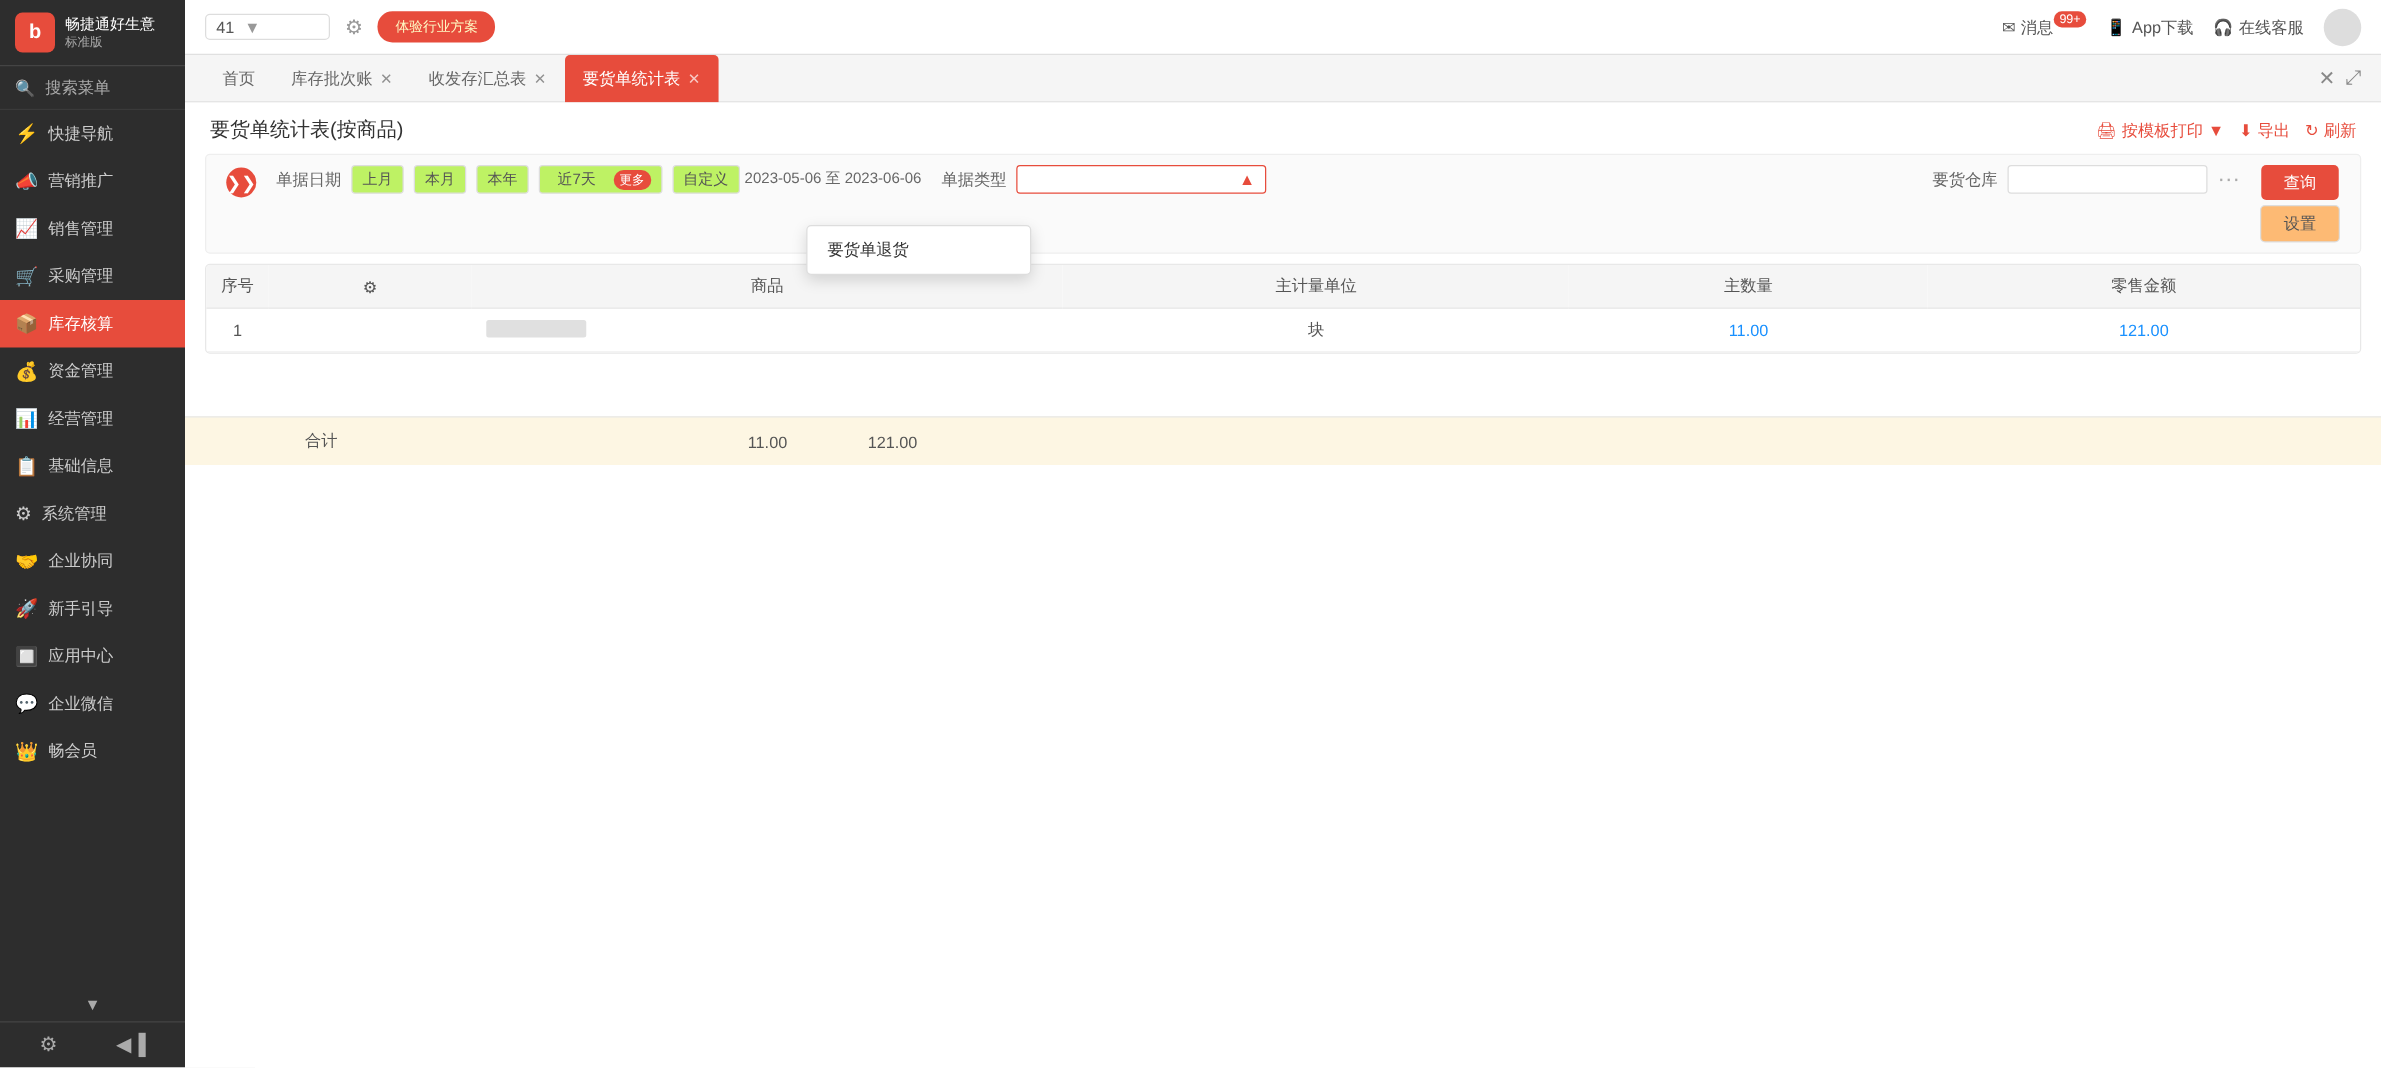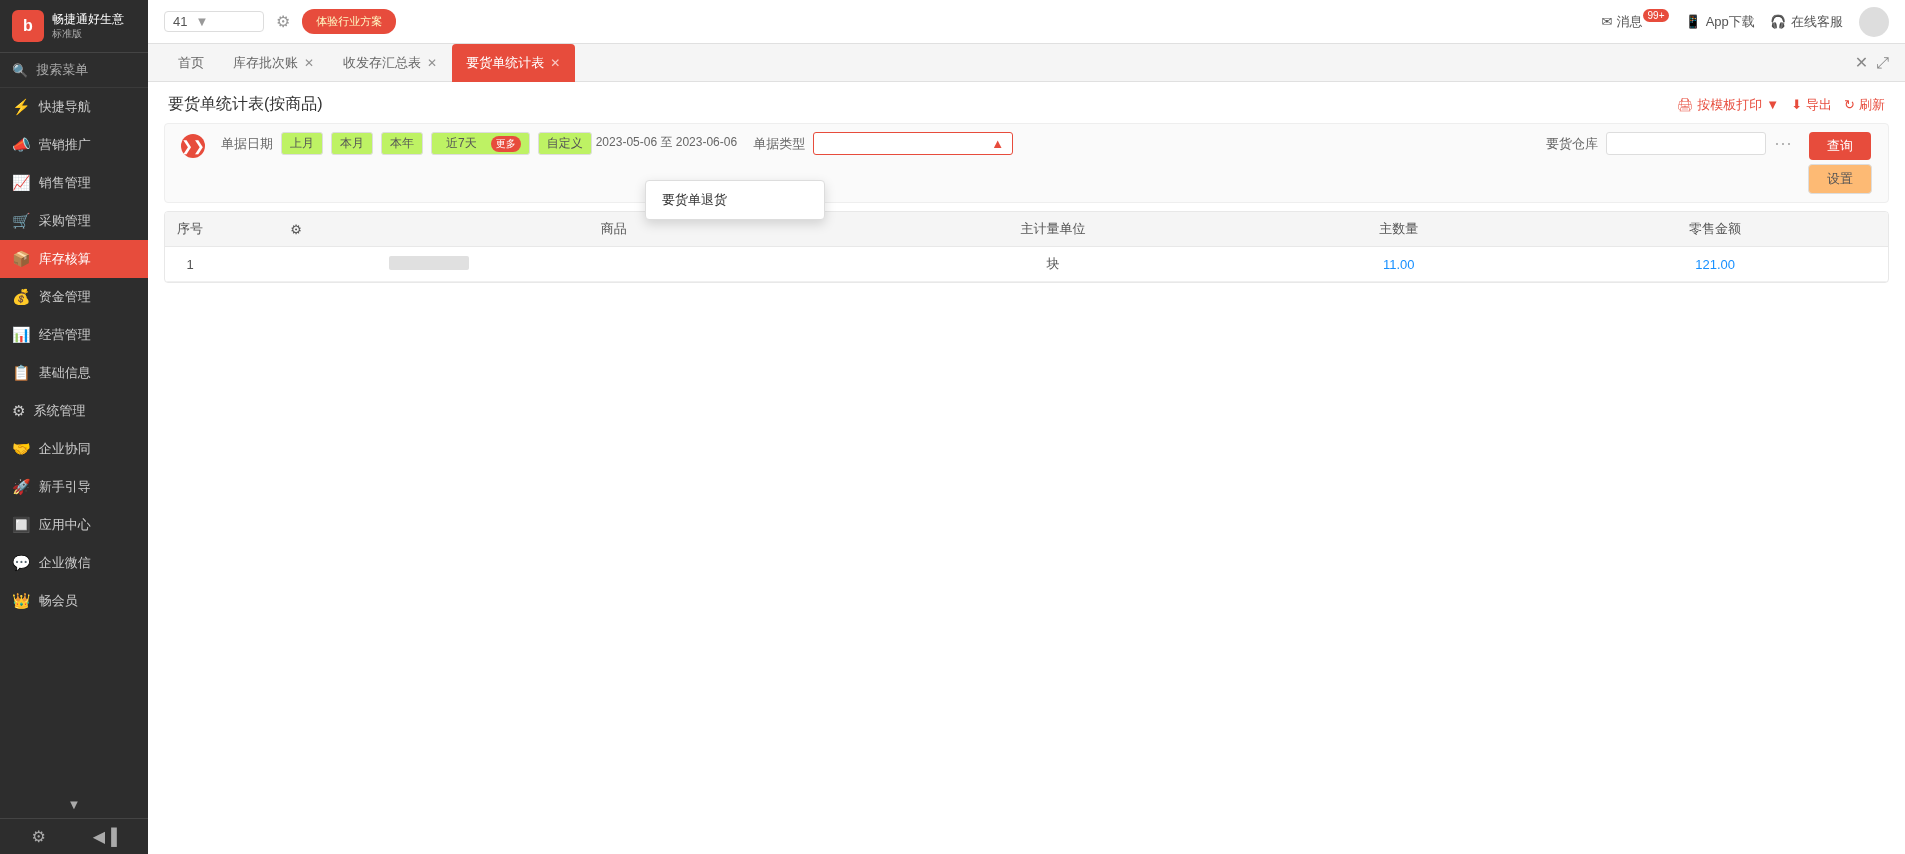--- a/index.html
+++ b/index.html
@@ -629,15 +629,23 @@
             </td>
             <td>块</td>
             <td style="color:#1890ff;cursor:pointer;">11.00</td>
             <td style="color:#1890ff;cursor:pointer;">121.00</td>
           </tr>
         </tbody>
       </table>
     </div>
 
     <div style="height:50px;"></div>
+    <div style="background:#fdf6e3;border-top:1px solid #e8e8e8;position:sticky;bottom:0;left:0;right:0;display:flex;align-items:center;padding:10px 16px;font-size:13px;color:#555;">
+      <span style="width:50px;"></span>
+      <span style="width:30px;"></span>
+      <span style="min-width:200px;">合计</span>
+      <span style="width:120px;"></span>
+      <span style="min-width:100px;text-align:center;">11.00</span>
+      <span style="min-width:100px;text-align:center;">121.00</span>
+    </div>
 
   </div>
 </div>
 
 </body></html>

